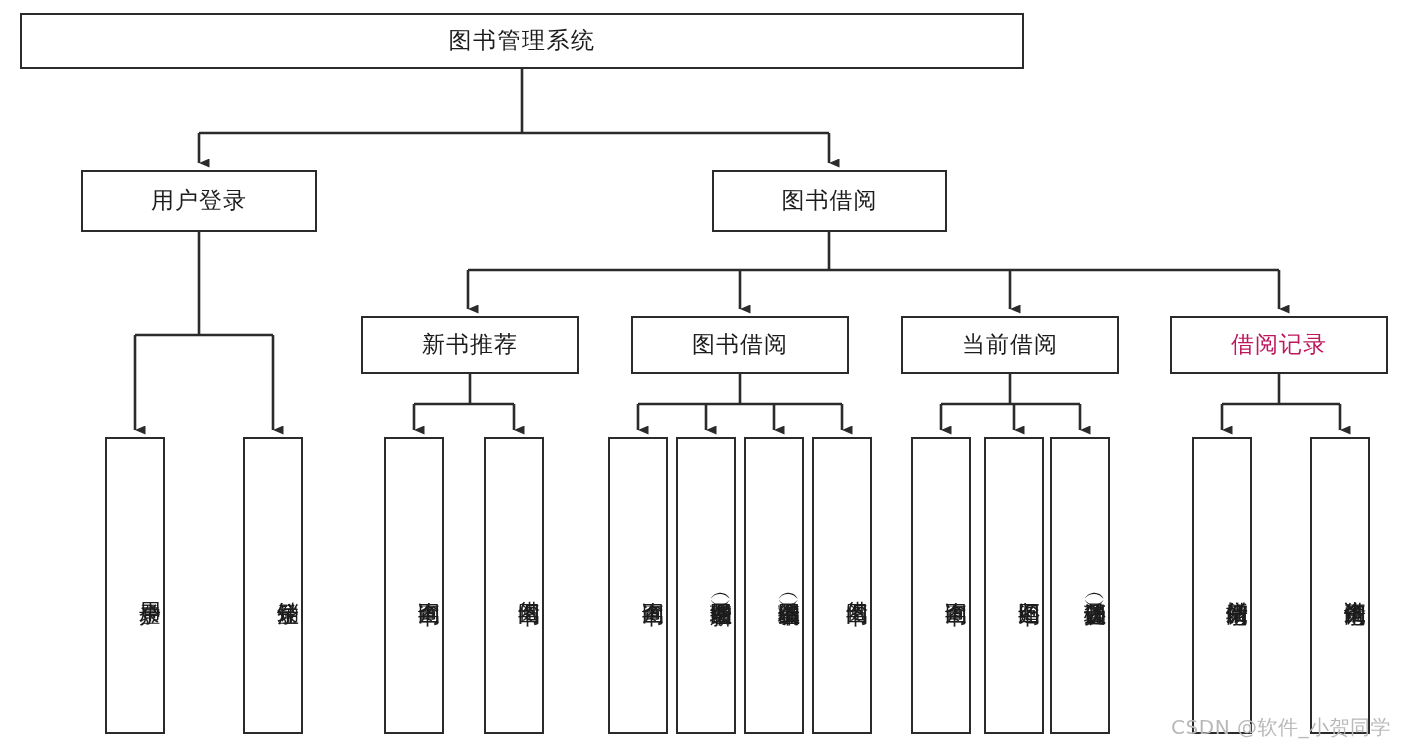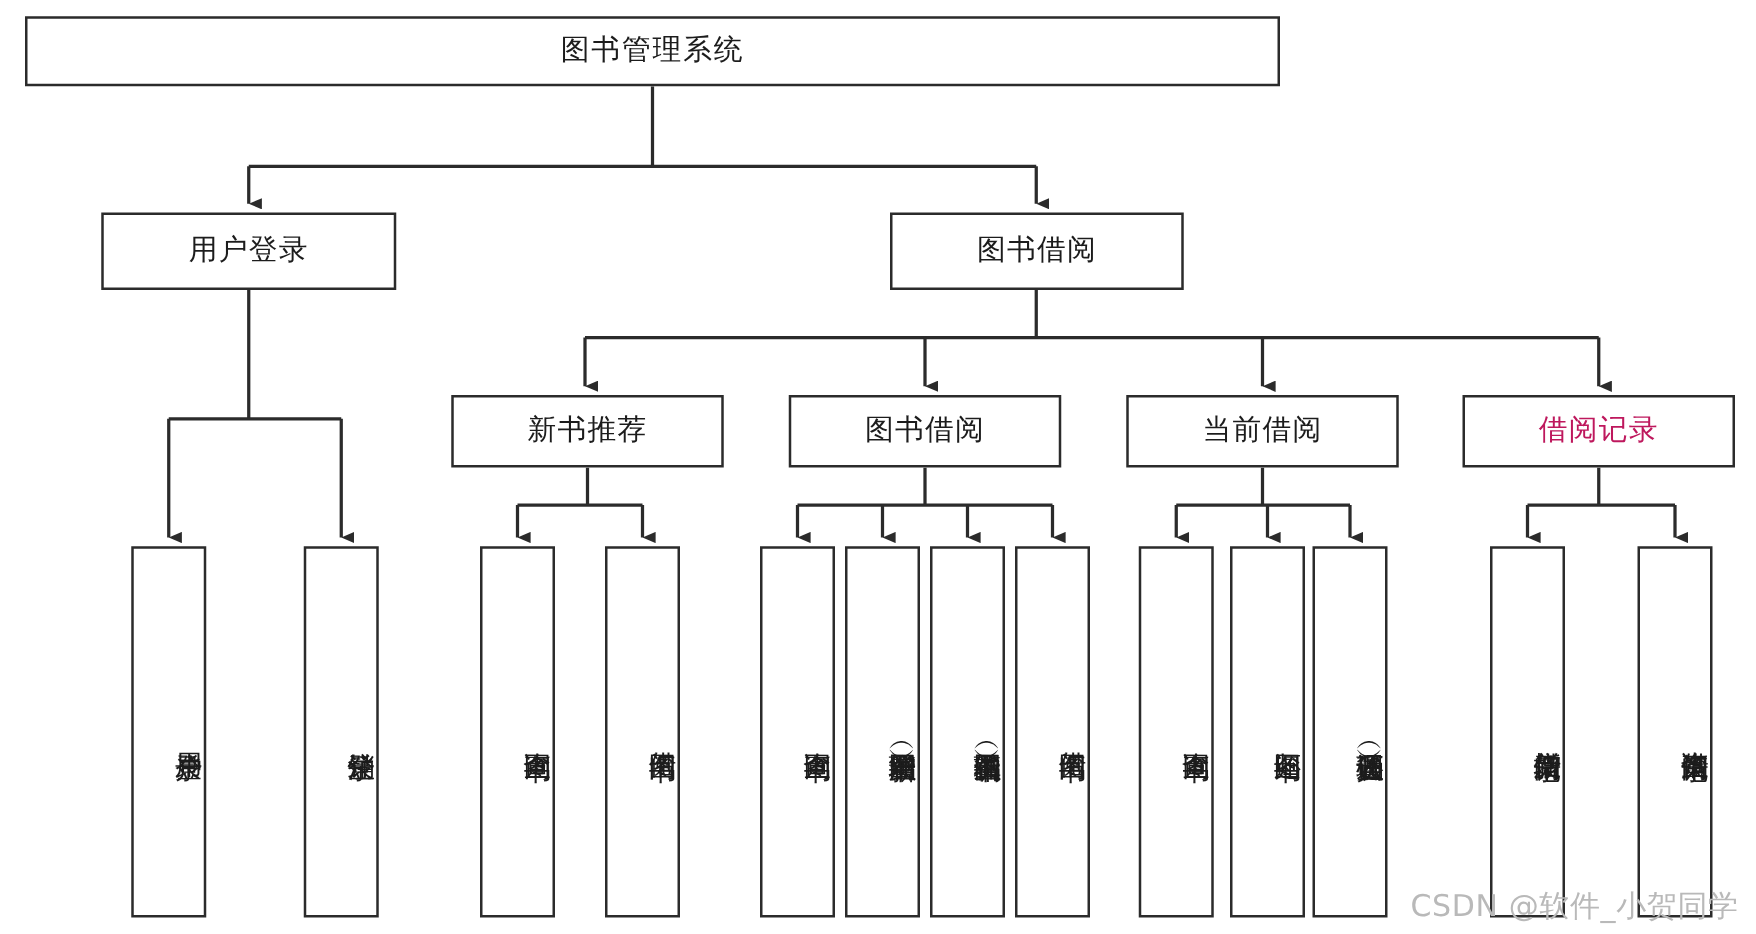--- a/index.html
+++ b/index.html
@@ -60,21 +60,21 @@
     white-space: normal;
     max-height: 100%;
   }
   .node-v.long .vtext {
     letter-spacing: 0px;
   }
   #watermark {
     position: absolute;
     right: 14px;
     bottom: 6px;
-    font-size: 24px;
+    font-size: 20px;
     color: #b9b9b9;
     font-family: "DejaVu Sans", "Liberation Sans", sans-serif;
     letter-spacing: 0.5px;
     white-space: nowrap;
   }
 </style>
 </head>
 <body>
 
 <div id="canvas" style="background: rgb(255, 255, 255);">

